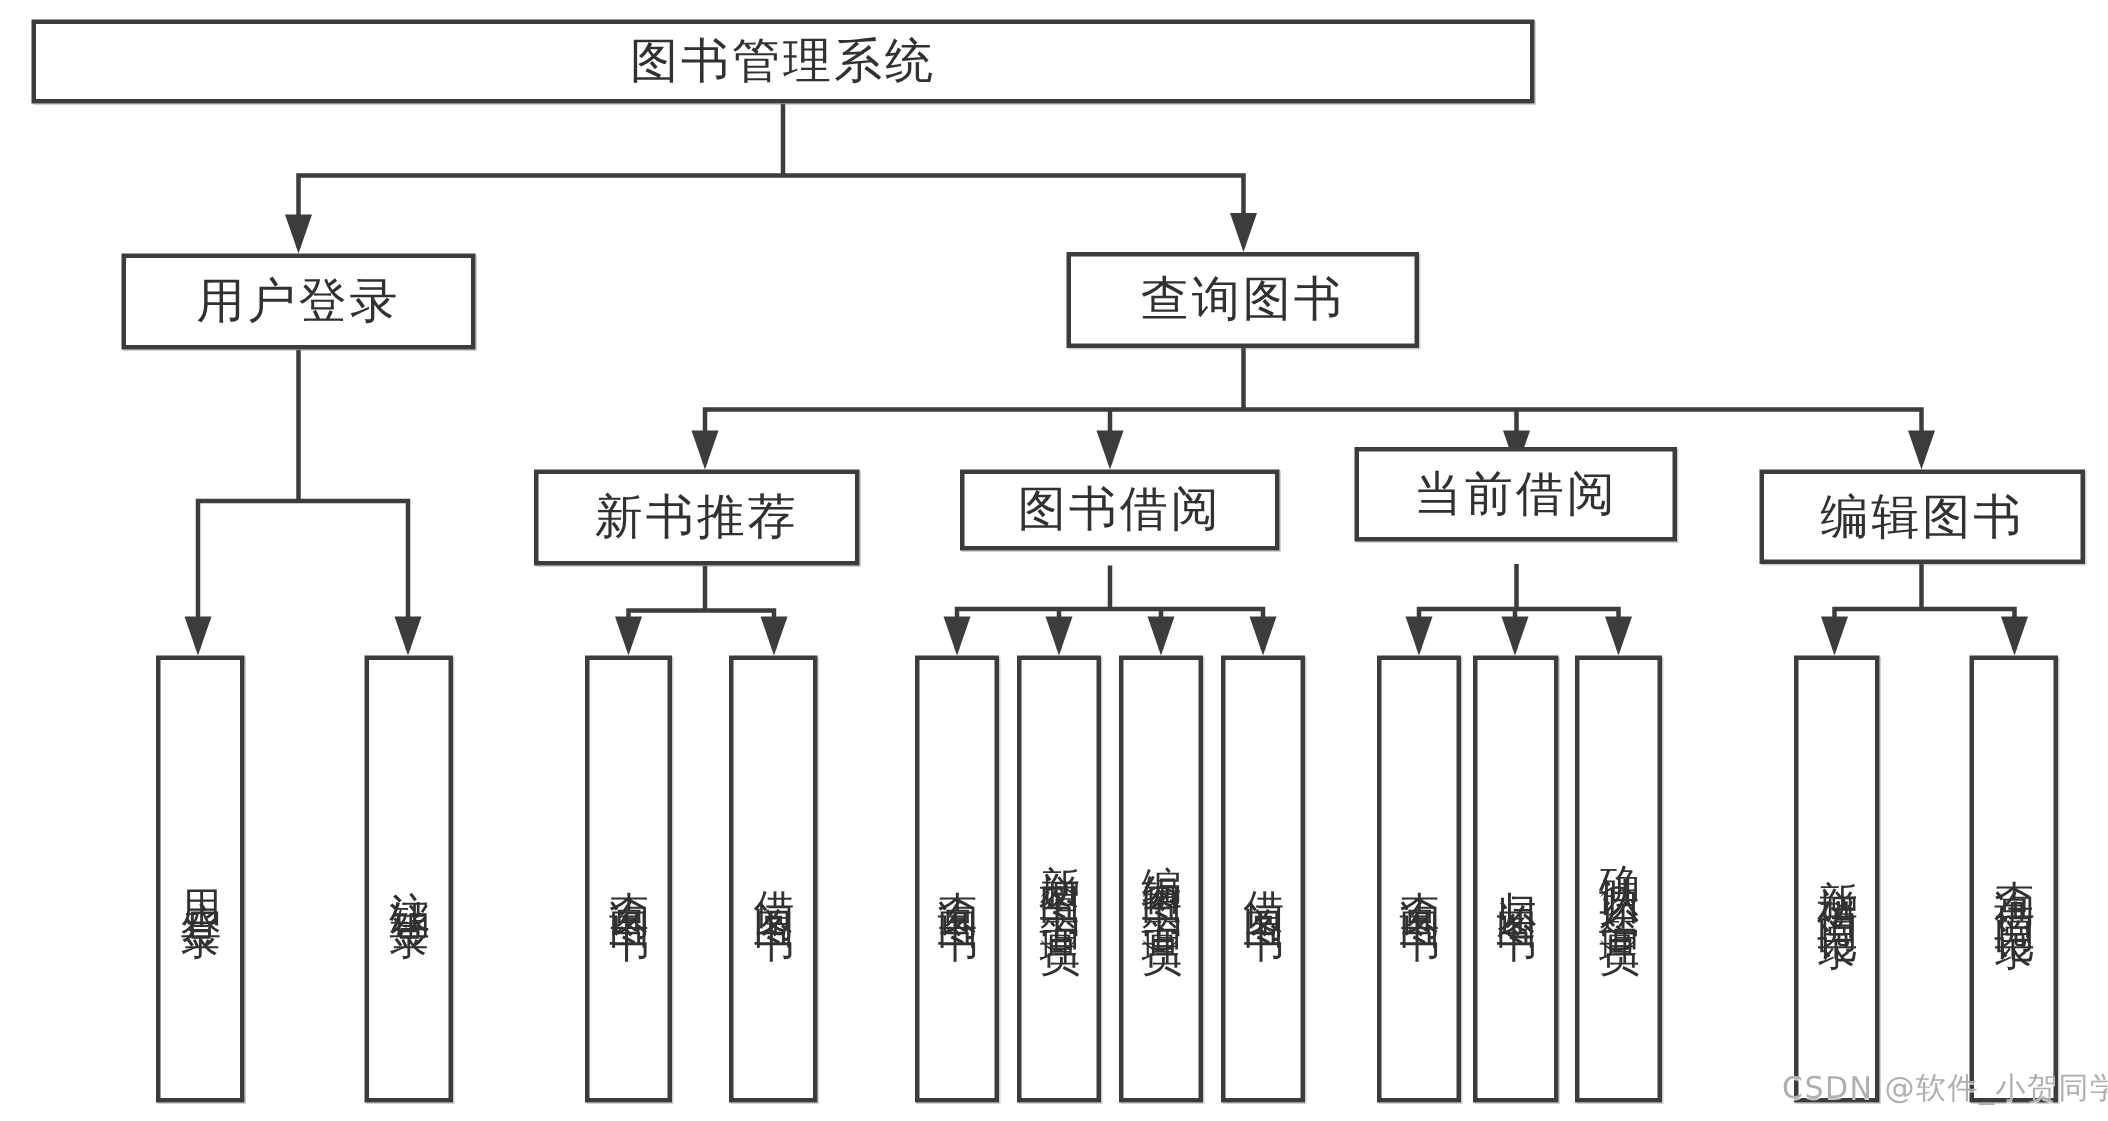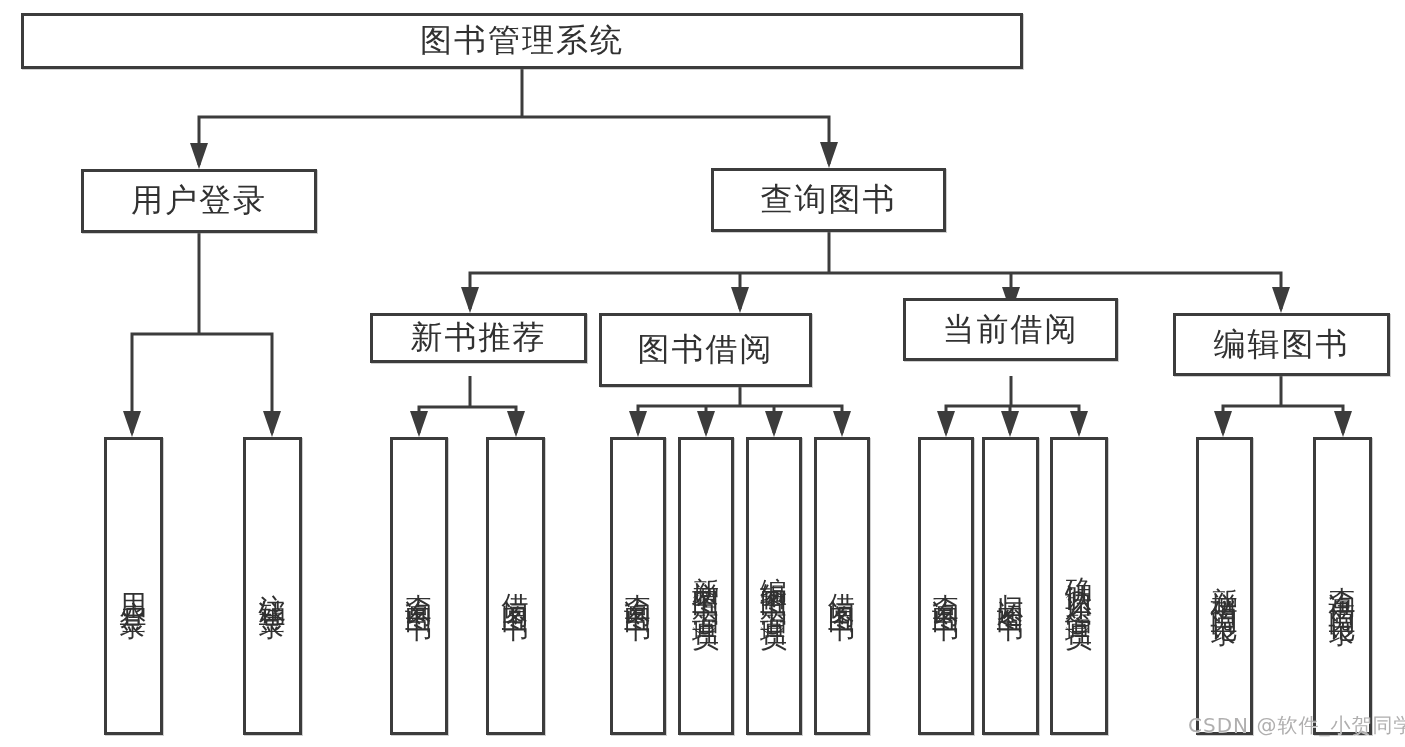--- a/index.html
+++ b/index.html
@@ -100,22 +100,22 @@
       <polygon points="1214,411 1232,411 1223,437"></polygon>
       <polygon points="1334,411 1352,411 1343,437"></polygon>
     </g>
   </svg>
 
   <div class="box hbox" style="left:21px;top:13px;width:1002px;height:56px">图书管理系统</div>
 
   <div class="box hbox" style="left:81px;top:169px;width:236px;height:64px">用户登录</div>
   <div class="box hbox" style="left:711px;top:168px;width:235px;height:64px">查询图书</div>
 
-  <div class="box hbox" style="left:370px;top:313px;width:217px;height:50px">新书推荐</div>
-  <div class="box hbox" style="left:599px;top:313px;width:213px;height:74px">图书借阅</div>
+  <div class="box hbox" style="left:356px;top:313px;width:217px;height:64px">新书推荐</div>
+  <div class="box hbox" style="left:640px;top:313px;width:213px;height:54px">图书借阅</div>
   <div class="box hbox" style="left:903px;top:298px;width:215px;height:63px">当前借阅</div>
   <div class="box hbox" style="left:1173px;top:313px;width:217px;height:63px">编辑图书</div>
 
   <div class="box vbox" style="left:104px;top:437px;width:59px;height:298px">用户登录</div>
   <div class="box vbox" style="left:243px;top:437px;width:59px;height:298px">注销登录</div>
 
   <div class="box vbox" style="left:390px;top:437px;width:58px;height:298px">查询图书</div>
   <div class="box vbox" style="left:486px;top:437px;width:59px;height:298px">借阅图书</div>
 
   <div class="box vbox" style="left:610px;top:437px;width:56px;height:298px">查询图书</div>

